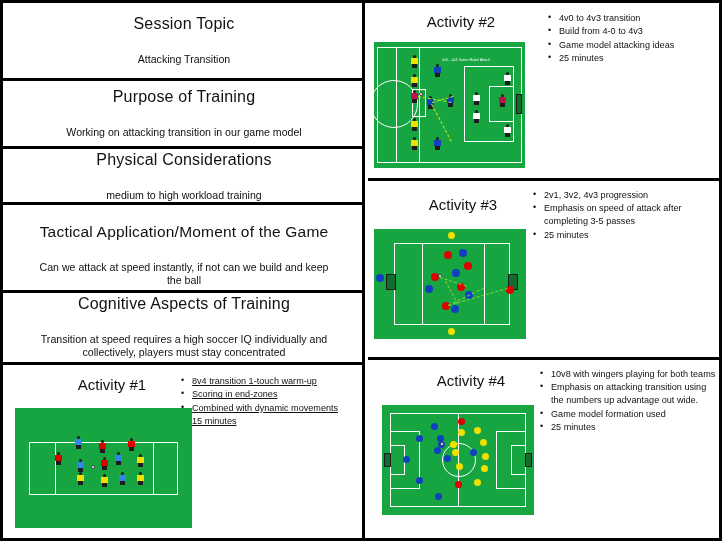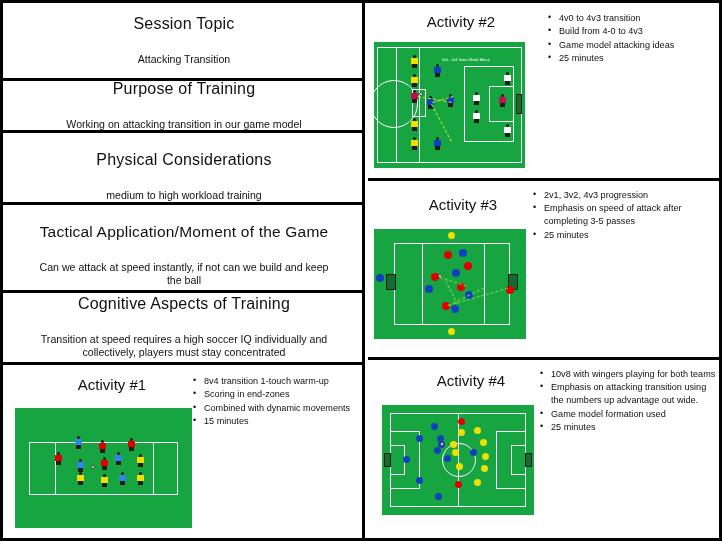--- a/index.html
+++ b/index.html
@@ -45,21 +45,21 @@
   }
   .info-title.big { font-size: 16px; }
   .info-sub {
     font-size: 10.6px;
     color: #111;
     line-height: 1.28;
     margin-top: 19px;
   }
 
   #row-topic   { top: 0px;   height: 78px; }
-  #row-purpose { top: 78px;  height: 52px; }
+  #row-purpose { top: 78px;  height: 68px; }
   #row-phys    { top: 148px; height: 54px; }
   #row-tact    { top: 218px; height: 72px; }
   #row-cog     { top: 290px; height: 72px; }
 
   
   .activity {
     position: absolute;
     display: block;
   }
   #act1 { left: 0;   top: 362px; width: 362px; height: 173px; }
@@ -199,21 +199,21 @@
     </div>
 
     <div class="info-row" id="row-cog">
       <div class="info-title big">Cognitive Aspects of Training</div>
       <div class="info-sub" style="max-width:320px">Transition at speed requires a high soccer IQ individually and collectively, players must stay concentrated</div>
     </div>
 
     <div class="activity" id="act1">
       <div class="act-title" style="left:44px; top:11px; width:130px;">Activity #1</div>
 
-      <ul class="bullets" style="left:190px; top:10px; width:168px;">
+      <ul class="bullets" style="left:178px; top:10px; width:168px;text-decoration:underline;">
         <li>8v4 transition 1-touch warm-up</li>
         <li>Scoring in end-zones</li>
         <li>Combined with dynamic movements</li>
         <li>15  minutes</li>
       </ul>
 
       <div class="pitch" id="pitch1" style="left:12px; top:43px; width:177px; height:120px;">
 
         <div class="box" style="left:14px; top:34px; width:149px; height:53px;"></div>
 

